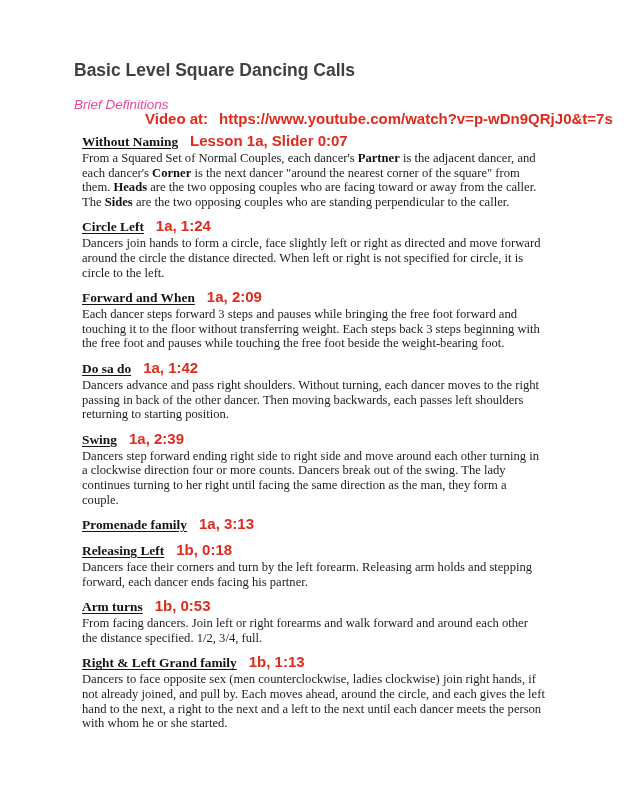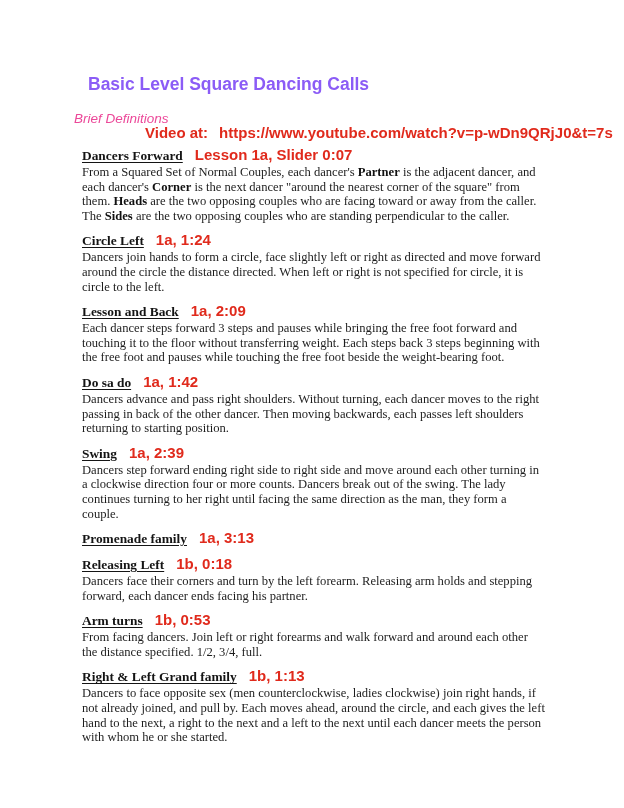--- a/index.html
+++ b/index.html
@@ -12,26 +12,26 @@
     font-family: "Liberation Serif", serif;
     color: #1c1c1c;
   }
   .content {
     position: absolute;
     left: 74px;
     top: 60px;
     width: 480px;
   }
   .doc-title {
-    margin: 14px;
+    margin: 0;
     font-family: "Liberation Sans", sans-serif;
     font-weight: bold;
     font-size: 17.5px;
     line-height: 1.2;
-    color: #8b5cf6;
+    color: #404040;
   }
   .subtitle {
     margin-top: 16px;
     font-family: "Liberation Sans", sans-serif;
     font-style: italic;
     font-size: 13.5px;
     color: #ec4899;
   }
   .video-line {
     margin-left: 71px;
@@ -77,35 +77,35 @@
 <div class="page">
   <div class="content">
     <h1 class="doc-title">Basic Level Square Dancing Calls</h1>
     <div class="subtitle">Brief Definitions</div>
     <div class="video-line">
       <span class="video-label">Video at:</span><span class="video-url">https://www.youtube.com/watch?v=p-wDn9QRjJ0&amp;t=7s</span>
     </div>
     <div class="sections" id="sections">
   <section class="call-section">
     <div class="heading-row">
-      <span class="call-name">Dancers Forward</span><span class="call-time">Lesson 1a, Slider 0:07</span>
+      <span class="call-name">Without Naming</span><span class="call-time">Lesson 1a, Slider 0:07</span>
     </div>
     <p class="call-body">From a Squared Set of Normal Couples, each dancer's <b>Partner</b> is the adjacent dancer, and each dancer's <b>Corner</b> is the next dancer "around the nearest corner of the square" from them. <b>Heads</b> are the two opposing couples who are facing toward or away from the caller. The <b>Sides</b> are the two opposing couples who are standing perpendicular to the caller.</p>
   </section>
 
   <section class="call-section">
     <div class="heading-row">
       <span class="call-name">Circle Left</span><span class="call-time">1a, 1:24</span>
     </div>
     <p class="call-body">Dancers join hands to form a circle, face slightly left or right as directed and move forward around the circle the distance directed. When left or right is not specified for circle, it is circle to the left.</p>
   </section>
 
   <section class="call-section">
     <div class="heading-row">
-      <span class="call-name">Lesson and Back</span><span class="call-time">1a, 2:09</span>
+      <span class="call-name">Forward and When</span><span class="call-time">1a, 2:09</span>
     </div>
     <p class="call-body">Each dancer steps forward 3 steps and pauses while bringing the free foot forward and touching it to the floor without transferring weight. Each steps back 3 steps beginning with the free foot and pauses while touching the free foot beside the weight-bearing foot.</p>
   </section>
 
   <section class="call-section">
     <div class="heading-row">
       <span class="call-name">Do sa do</span><span class="call-time">1a, 1:42</span>
     </div>
     <p class="call-body">Dancers advance and pass right shoulders. Without turning, each dancer moves to the right passing in back of the other dancer. Then moving backwards, each passes left shoulders returning to starting position.</p>
   </section>

